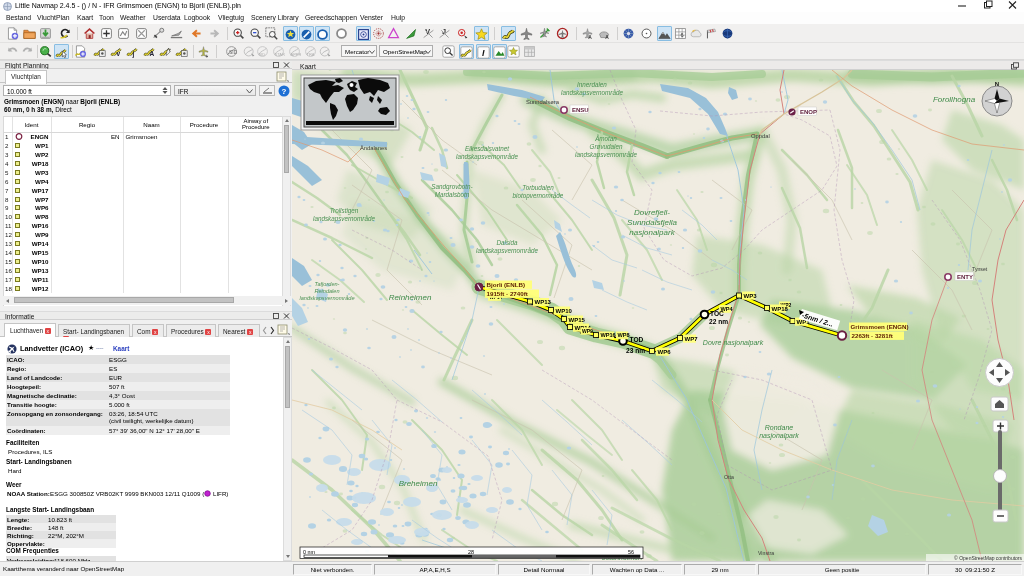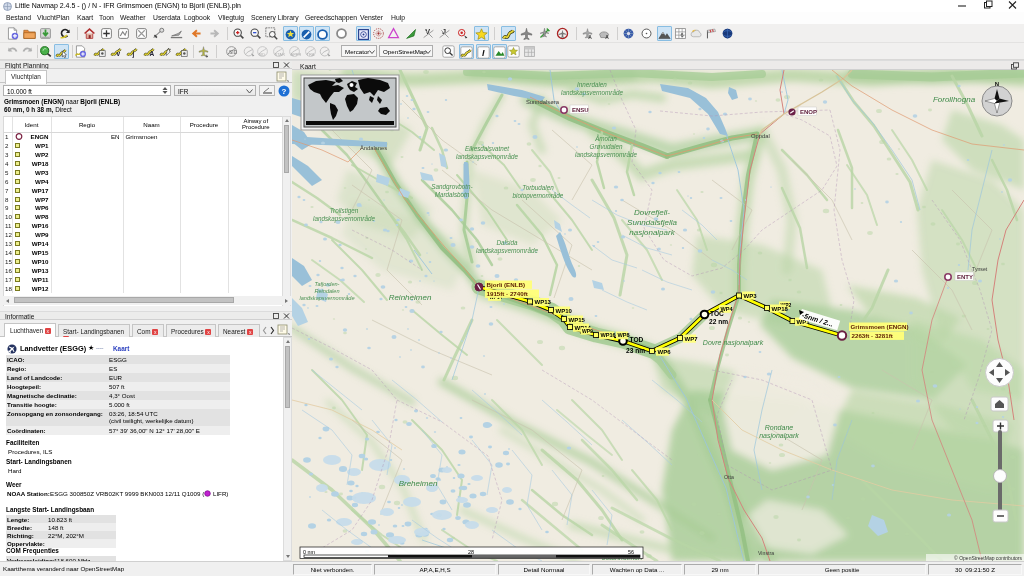--- a/index.html
+++ b/index.html
@@ -690,21 +690,21 @@
         <rect x="1" y="1" width="9" height="9" fill="#fffbe8" stroke="#8a8a6a" stroke-width="0.8"></rect>
         <path d="M3 3h5M3 5h5M3 7h3" stroke="#999" stroke-width="0.7"></path>
         <path d="M11 9l2 1-1 1z" fill="#444"></path>
       </svg>
   </div>
   <div class="abs" id="icontent" style="left:0;top:31px;width:283px;height:224px;background:#fff;overflow:hidden">
     <svg class="abs" style="left:7px;top:7px" width="10" height="10" viewBox="0 0 16 16">
         <circle cx="8" cy="8" r="7.3" fill="#23315f"></circle>
         <path d="M8 2.2l1.1 4.3 4.7 1.8v1.3l-4.7-.9v3.6l1.7 1.3v1L8 14.7l-2.8.9v-1l1.7-1.3V8.7l-4.7.9V8.3l4.7-1.8z" fill="#fff" transform="rotate(45 8 8)"></path>
       </svg>
-<div class="abs" style="left:20px;top:7px;font-size:7.4px;font-weight:bold;white-space:nowrap">Landvetter (ESGG)</div>
+<div class="abs" style="left:20px;top:7px;font-size:7.4px;font-weight:bold;white-space:nowrap">Landvetter (ICAO)</div>
 <div class="abs" style="left:88px;top:7px;font-size:7px;white-space:nowrap">★<span style="color:#8a97b8;letter-spacing:-0.5px"> ----</span></div>
 <div class="abs" style="left:113px;top:7.5px;font-size:6.4px;color:#2a3fbf;font-weight:bold">Kaart</div>
 <div class="inforow g1" style="top:17.5px;height:9px">
         <b>ICAO:</b>
         <span>ESGG</span>
       </div>
 <div class="inforow g2" style="top:26.5px;height:9px">
         <b>Regio:</b>
         <span>ES</span>
       </div>

